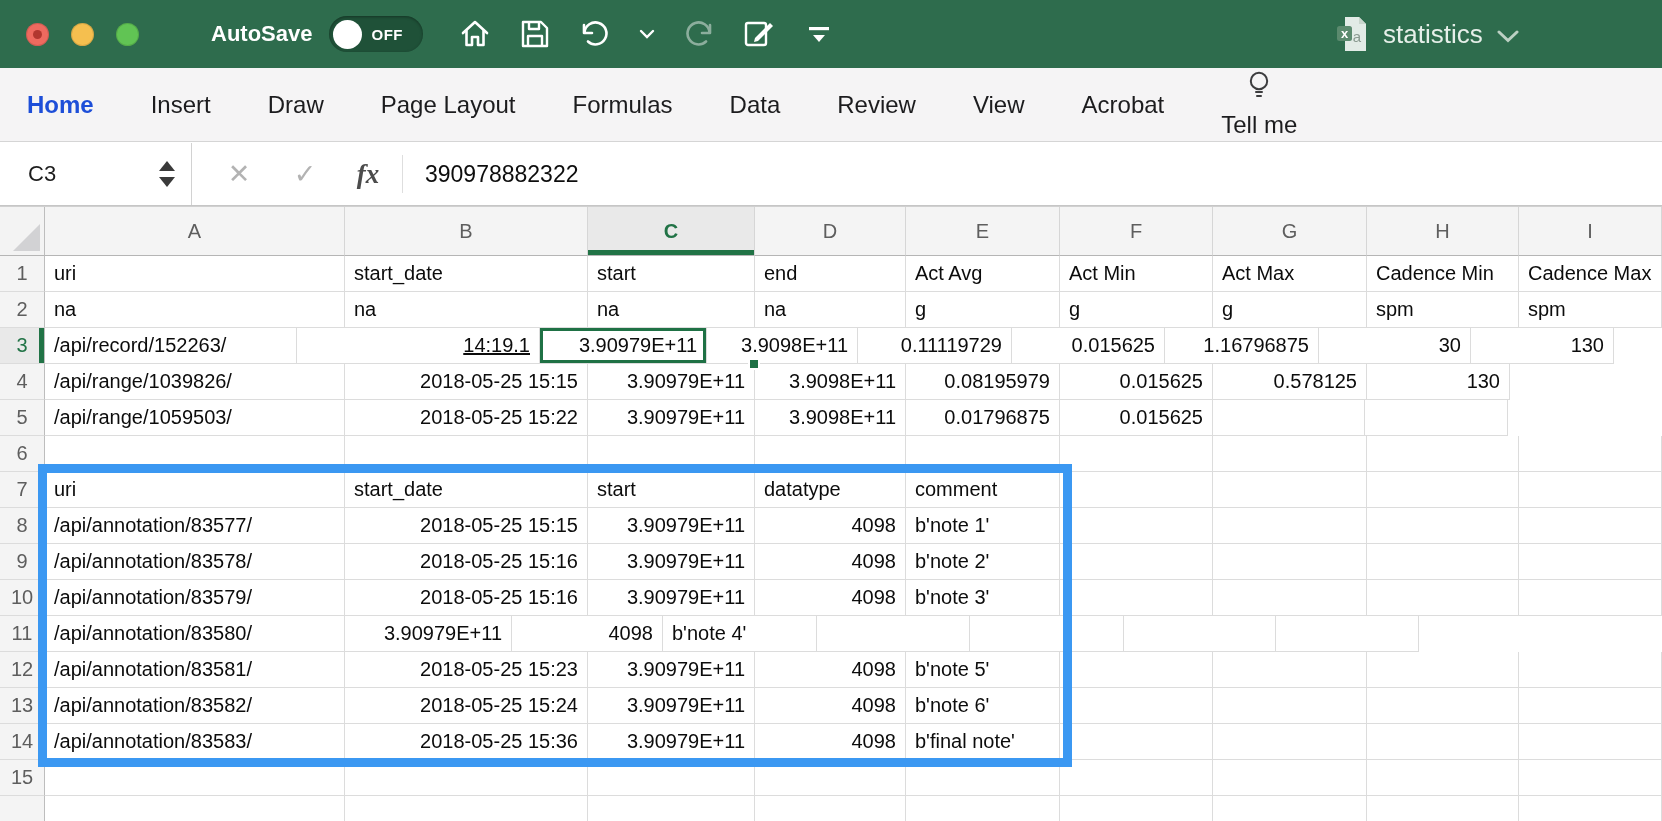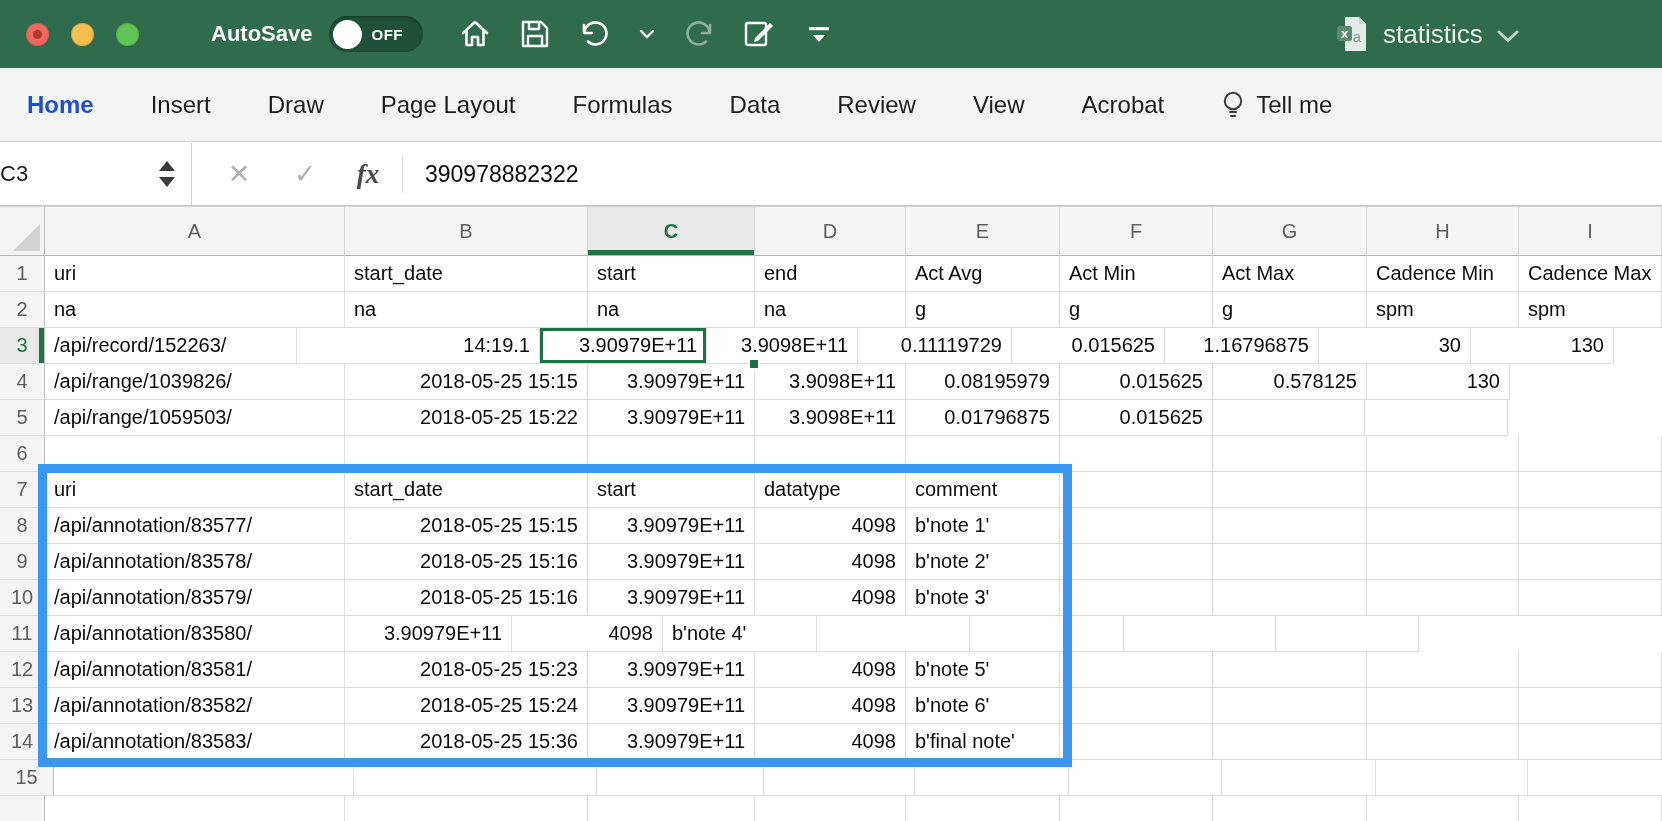--- a/index.html
+++ b/index.html
@@ -27,28 +27,28 @@
   .tb-btn.disabled { opacity:.45; }
   .doc-cluster { position:absolute; left:1335px; top:0; height:68px; display:flex; align-items:center; gap:14px; }
   .doc-title { color:#e6efe9; font-size:26px; font-weight:500; }
   .doc-chev { margin-top:4px; }
 
   
   .tabbar { position:absolute; top:68px; left:0; width:100%; height:74px; background:#f5f4f5;
     border-bottom:1px solid #d5d5d5; display:flex; align-items:center; padding-left:27px; gap:57px; }
   .tab { font-size:24px; font-weight:500; color:#1c1c1e; white-space:nowrap; cursor:default; }
   .tab.active { font-weight:700; color:#1d4ed8; }
-  .tab.tellme { display:flex; align-items:center; gap:11px; }
+  .tab.tellme { display:flex; align-items:center; gap:11px;flex-direction:column; }
 
   
   .fbar { position:absolute; top:143px; left:0; width:100%; height:63px; background:#fff;
     border-bottom:1px solid #c6c6c6; display:flex; align-items:center; }
   .namebox { width:192px; height:100%; border-right:1px solid #d2d2d2; display:flex;
     align-items:center; position:relative; }
-  .namebox-text { font-size:22px; color:#1c1c1c; }
+  .namebox-text { font-size:22px; color:#1c1c1c; margin-left:28px; }
   .spinner { position:absolute; right:16px; top:0; height:100%; display:flex; flex-direction:column;
     justify-content:center; gap:6px; }
   .spin-up { width:0; height:0; border-left:8px solid transparent; border-right:8px solid transparent;
     border-bottom:10px solid #3a3a3a; }
   .spin-down { width:0; height:0; border-left:8px solid transparent; border-right:8px solid transparent;
     border-top:10px solid #3a3a3a; }
   .fbtn { font-size:27px; color:#b3b3b3; width:66px; text-align:center; font-weight:400; }
   .fx { font-family:"Liberation Serif",serif; font-style:italic; font-weight:600; color:#4c4c4c;
     font-size:27px; width:60px; text-align:center; }
   .fdivider { width:1px; height:38px; background:#dedede; margin:0 4px; }
@@ -225,21 +225,21 @@
         <div class="cell" style="width: 151px;">na</div>
         <div class="cell" style="width: 154px;">g</div>
         <div class="cell" style="width: 153px;">g</div>
         <div class="cell" style="width: 154px;">g</div>
         <div class="cell" style="width: 152px;">spm</div>
         <div class="cell" style="width: 143px;">spm</div>
       </div>
       <div class="grow">
         <div class="rowhdr sel" style="width: 45px;">3</div>
         <div class="cell" style="width: 252px;">/api/record/152263/</div>
-        <div class="cell num" style="width: 243px;">14:19.1</div>
+        <div class="cell num" style="width: 243px; text-decoration: underline;">14:19.1</div>
         <div class="cell num selcell" style="width: 167px;">3.90979E+11</div>
         <div class="cell num" style="width: 151px;">3.9098E+11</div>
         <div class="cell num" style="width: 154px;">0.11119729</div>
         <div class="cell num" style="width: 153px;">0.015625</div>
         <div class="cell num" style="width: 154px;">1.16796875</div>
         <div class="cell num" style="width: 152px;">30</div>
         <div class="cell num" style="width: 143px;">130</div>
       </div>
       <div class="grow">
         <div class="rowhdr" style="width: 45px;">4</div>
@@ -364,21 +364,21 @@
         <div class="cell num" style="width: 243px;">2018-05-25 15:36</div>
         <div class="cell num" style="width: 167px;">3.90979E+11</div>
         <div class="cell num" style="width: 151px;">4098</div>
         <div class="cell" style="width: 154px;">b'final note'</div>
         <div class="cell" style="width: 153px;"></div>
         <div class="cell" style="width: 154px;"></div>
         <div class="cell" style="width: 152px;"></div>
         <div class="cell" style="width: 143px;"></div>
       </div>
       <div class="grow">
-        <div class="rowhdr" style="width: 54px;">15</div>
+        <div class="rowhdr" style="width: 45px;">15</div>
         <div class="cell" style="width: 300px;"></div>
         <div class="cell" style="width: 243px;"></div>
         <div class="cell" style="width: 167px;"></div>
         <div class="cell" style="width: 151px;"></div>
         <div class="cell" style="width: 154px;"></div>
         <div class="cell" style="width: 153px;"></div>
         <div class="cell" style="width: 154px;"></div>
         <div class="cell" style="width: 152px;"></div>
         <div class="cell" style="width: 143px;"></div>
       </div>

